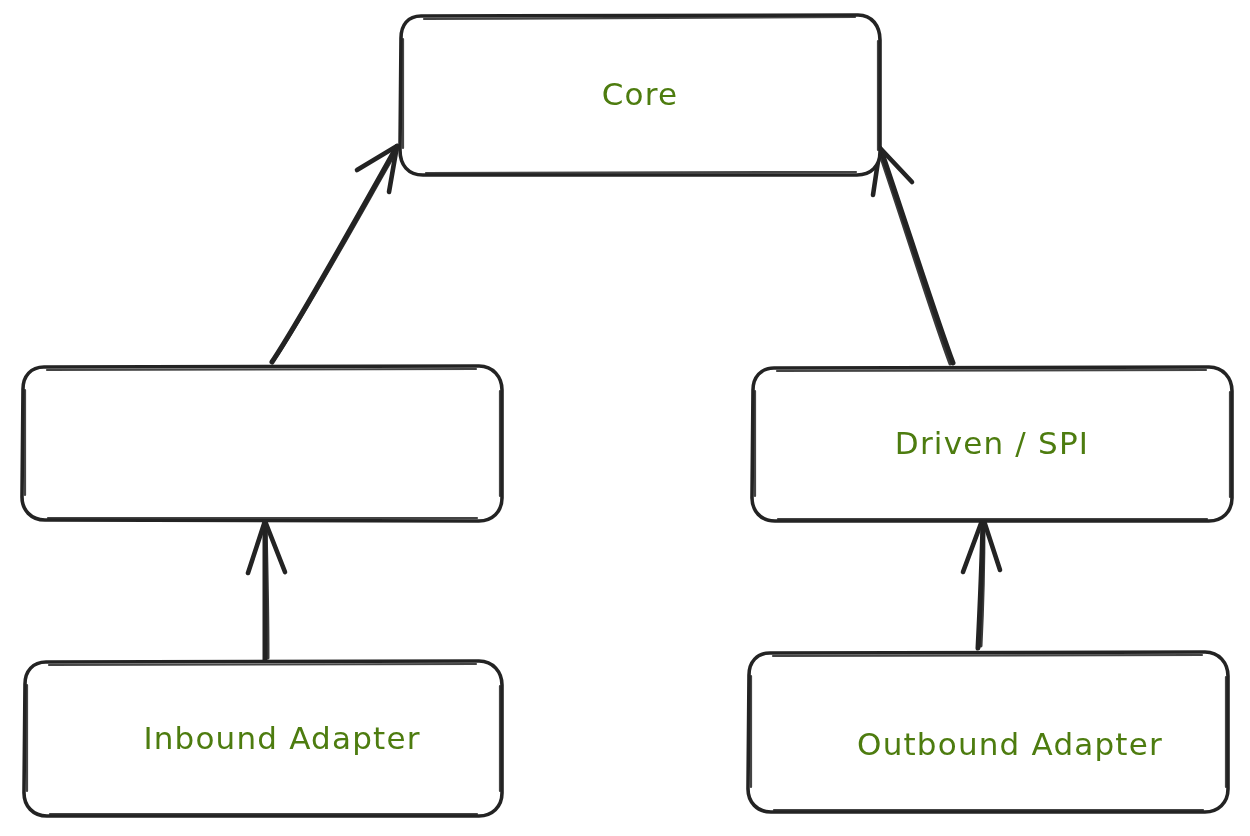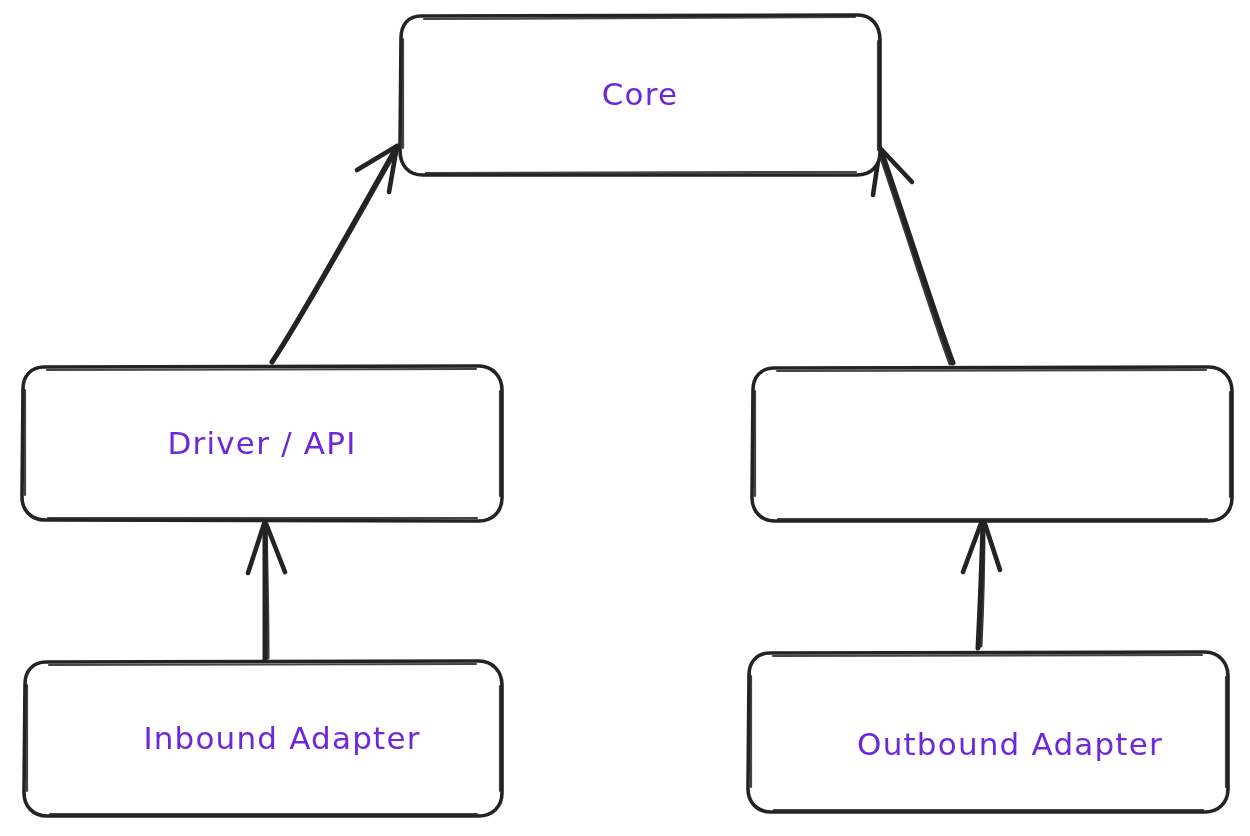--- a/index.html
+++ b/index.html
@@ -61,21 +61,21 @@
     stroke-width: 4.6;
     stroke-linecap: round;
     stroke-linejoin: round;
   }
   .node-label {
     position: absolute;
     display: flex;
     align-items: center;
     justify-content: center;
     text-align: center;
-    color: #6d28d9;
+    color: #4d7c0f;
     font-family: "DejaVu Sans", sans-serif;
     font-size: 31px;
     font-weight: 400;
     letter-spacing: 1.2px;
     line-height: 1.15;
     white-space: nowrap;
     -webkit-font-smoothing: antialiased;
     pointer-events: none;
   }
 </style>
@@ -176,20 +176,20 @@
                C 757 812, 748 802, 748 789
                L 749 675
                C 749 662, 757 653, 770 653 Z"></path>
       <path class="node-shape-ghost" d="M 773 656 L 1202 655 M 1226 677 L 1226 787 M 1203 810 L 774 810 M 751 787 L 751 676"></path>
     </g>
 
   </svg>
 
   <div class="node-label" style="left:400px; top:15px; width:480px; height:160px;">Core</div>
 
-  <div class="node-label" style="left:22px; top:366px; width:480px; height:155px;">Driver / API</div>
 
+  <div class="node-label" style="left:752px; top:367px; width:480px; height:154px;">Driven / SPI</div>
 
   <div class="node-label" style="left:24px; top:661px; width:516px; height:155px;">Inbound Adapter</div>
 
   <div class="node-label" style="left:748px; top:652px; width:524px; height:160px;margin-top:13px;">Outbound Adapter</div>
 
 </div>
 
 </body></html>

